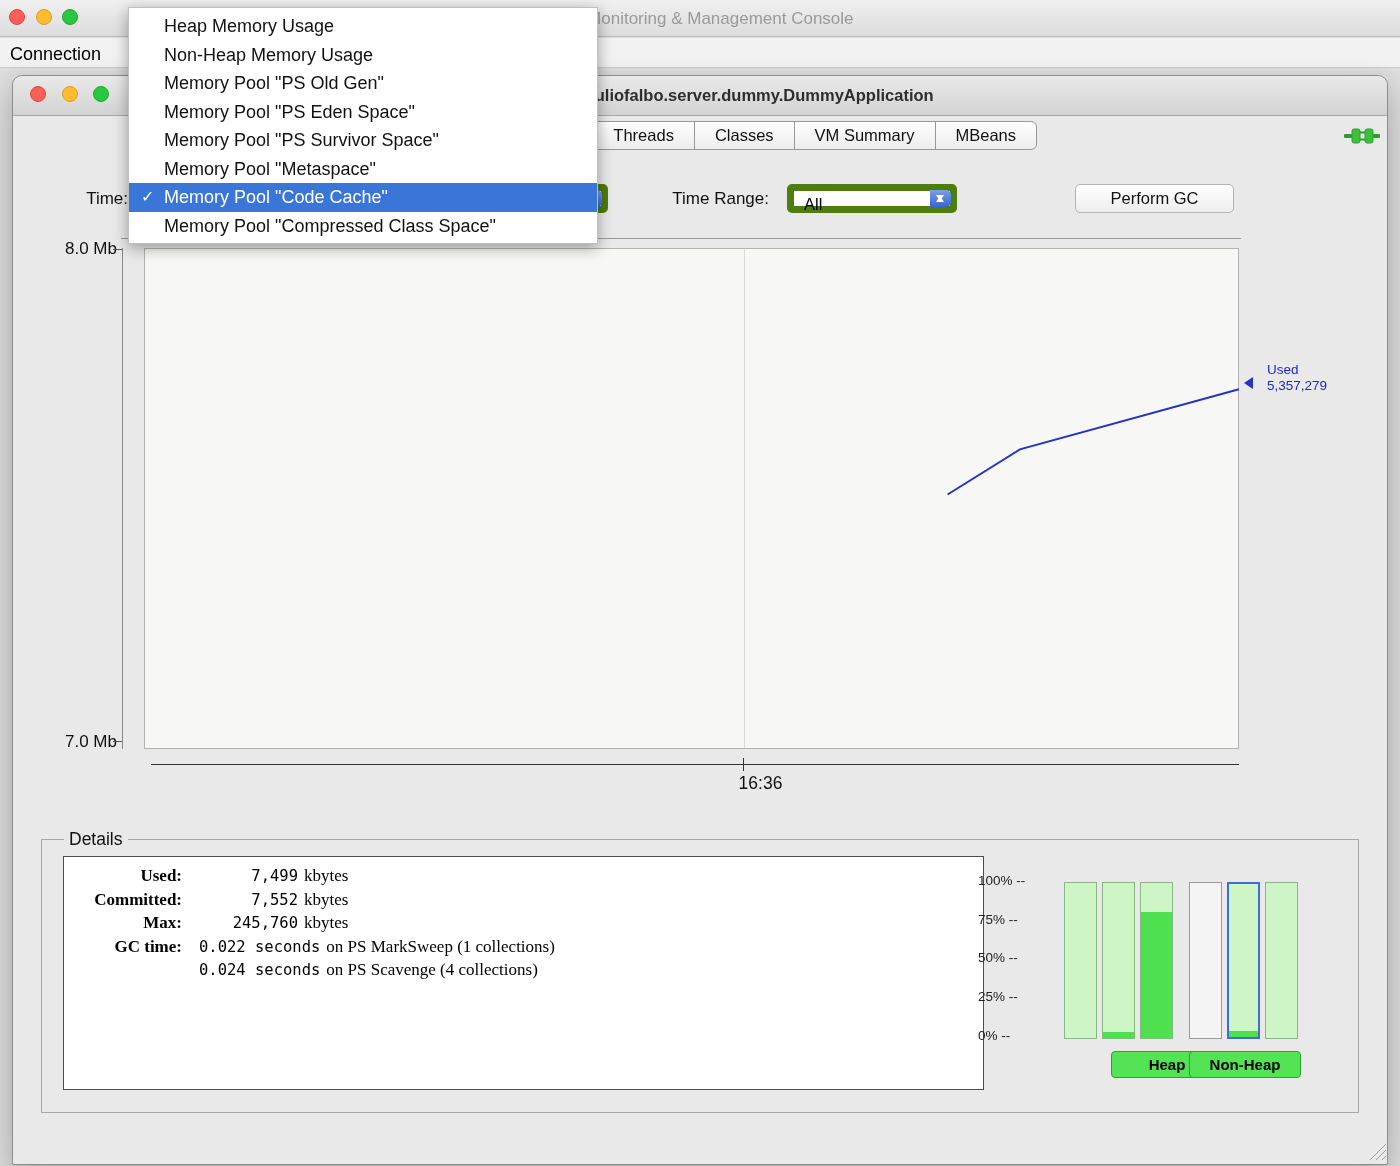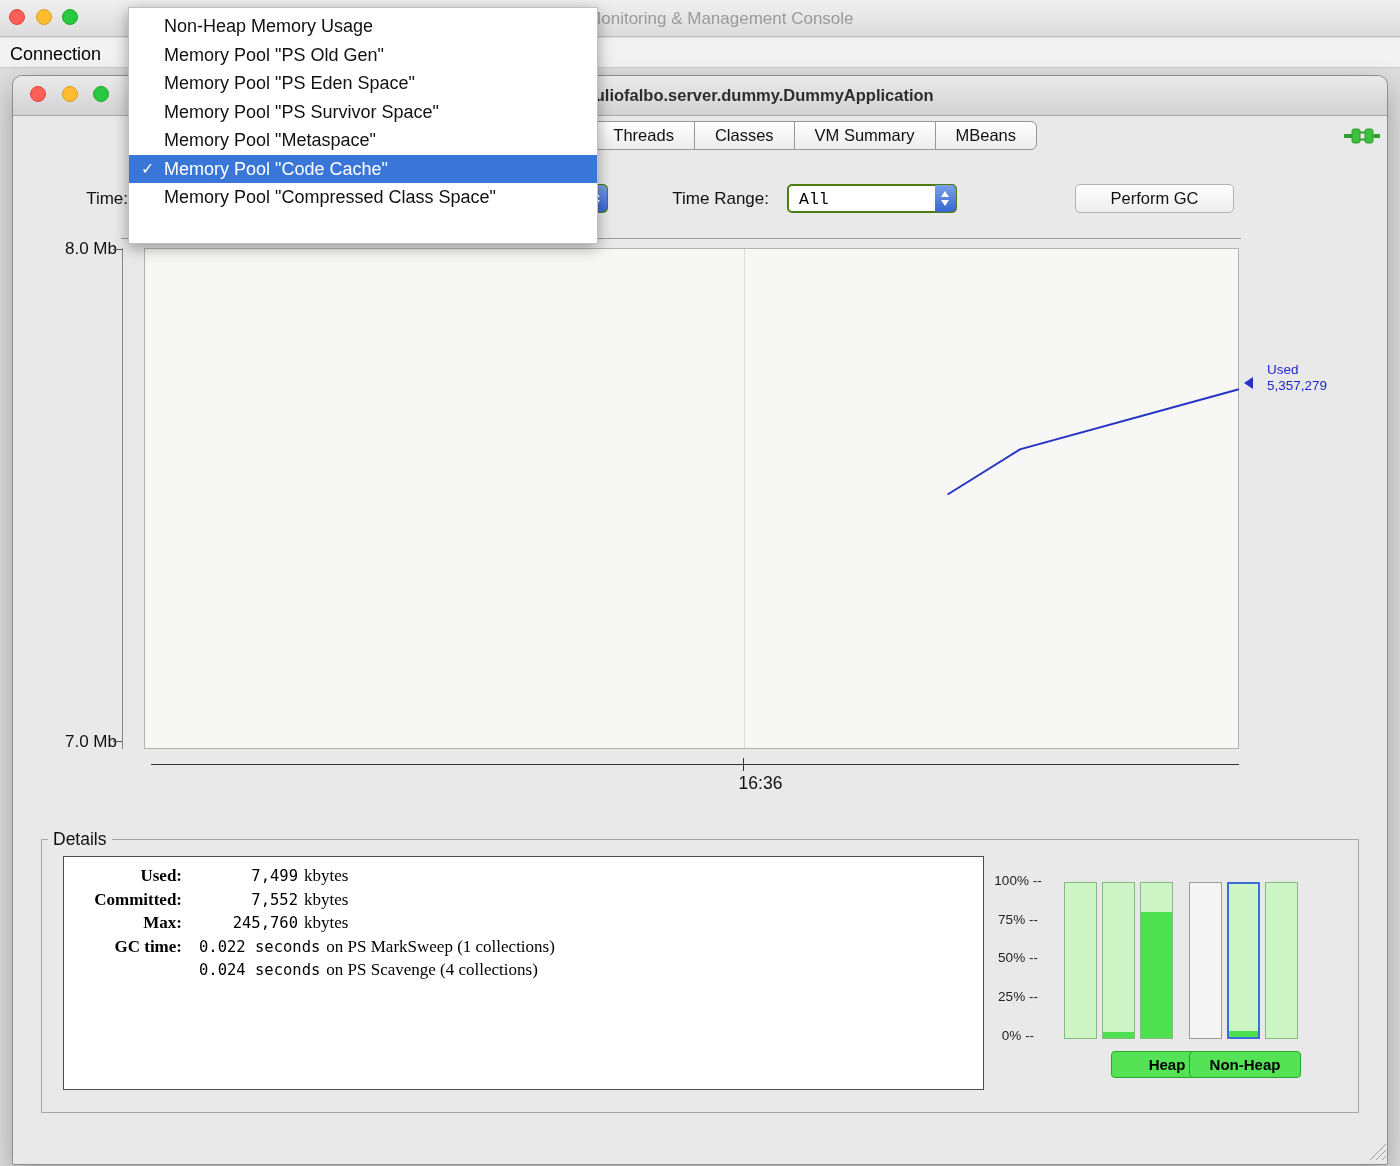--- a/index.html
+++ b/index.html
@@ -64,21 +64,21 @@
 
   .plug-wrap { position:absolute; left:1330px; top:50px; width:38px; height:20px; }
 
   
   .ctl-label { position:absolute; font-size:17px; color:#111; }
   #chart-label     { left:0px;   top:113px; width:115px; text-align:right; }
   #timerange-label { left:600px; top:113px; width:156px; text-align:right; }
 
   .combo {
     position:absolute; height:29px; background:#fff;
-    border:2px solid #4d7c0f; border-radius:5px; font-size:16px; color:#000;font-family:Liberation Mono, monospace;
+    border:7px solid #4d7c0f; border-radius:5px; font-size:16px; color:#000;
   }
   .combo .combo-text {
     position:absolute; left:10px; top:4px; right:26px;
     white-space:nowrap; overflow:hidden;
   }
   .combo .stepper {
     position:absolute; right:-1px; top:-1px; bottom:-1px; width:21px;
     background:linear-gradient(#79a0ea,#3766cf);
     border-radius:0 5px 5px 0;
   }
@@ -133,41 +133,41 @@
     position:absolute; left:1254px; top:286px;
     font-size:13.5px; color:#2026c8; line-height:16px;
   }
 
   
   .details-box {
     position:absolute; left:28px; top:763px; width:1318px; height:274px;
     border:1px solid #a6a6a6;
   }
   .details-legend {
-    position:absolute; left:6px; top:-11px; background:#e9e9e9; padding:0 5px;
+    position:absolute; left:22px; top:-11px; background:#e9e9e9; padding:0 5px;
     font-size:17.5px; color:#111;
   }
   .details-panel {
     position:absolute; left:21px; top:16px; width:921px; height:234px;
     background:#fff; border:1px solid #4d4d4d; padding-top:7px;
   }
   .drow {
     display:flex; height:23.5px; line-height:23.5px; align-items:baseline;
     font-family:"Liberation Serif", serif; font-size:17px; color:#000;
   }
   .drow .lbl { width:118px; text-align:right; font-weight:700; flex:none; }
   .num  { font-family:"DejaVu Sans Mono", monospace; font-size:15.5px; }
   .numw { display:inline-block; width:116px; text-align:right; }
   .gcnum{ margin-left:17px; }
   .txt  { margin-left:6px; }
   .txt0 { margin-left:10px; }
 
   
   .scale-label {
-    position:absolute; left:965px; width:80px; text-align:center;
+    position:absolute; left:965px; width:80px; text-align:left;
     font-size:13.5px; color:#222; white-space:pre;
   }
   .gauge-bar {
     position:absolute; top:806px; width:33px; height:157px;
     background:#cdf5c6; border:1px solid #84b97f;
   }
   .gauge-bar .fill { position:absolute; left:0; right:0; bottom:0; height:0; background:#4fe04f; }
   .gauge-bar.empty { background:#f4f4f4; border-color:#9a9a9a; }
   .gauge-bar.selected { border:2px solid #3b6fd8; }
   .gauge-btn {
@@ -341,20 +341,23 @@
     <svg width="18" height="18" viewBox="0 0 18 18">
       <line x1="18" y1="2" x2="2" y2="18" stroke="#9f9f9f" stroke-width="1"></line>
       <line x1="18" y1="8" x2="8" y2="18" stroke="#9f9f9f" stroke-width="1"></line>
       <line x1="18" y1="14" x2="14" y2="18" stroke="#9f9f9f" stroke-width="1"></line>
     </svg>
   </div>
 </div>
 
 <div class="dropdown-menu">
   <div class="menu-row">
+    <span class="check"></span><span>Heap Memory Usage</span>
+  </div>
+  <div class="menu-row">
     <span class="check"></span><span>Non-Heap Memory Usage</span>
   </div>
   <div class="menu-row">
     <span class="check"></span><span>Memory Pool "PS Old Gen"</span>
   </div>
   <div class="menu-row">
     <span class="check"></span><span>Memory Pool "PS Eden Space"</span>
   </div>
   <div class="menu-row">
     <span class="check"></span><span>Memory Pool "PS Survivor Space"</span>

